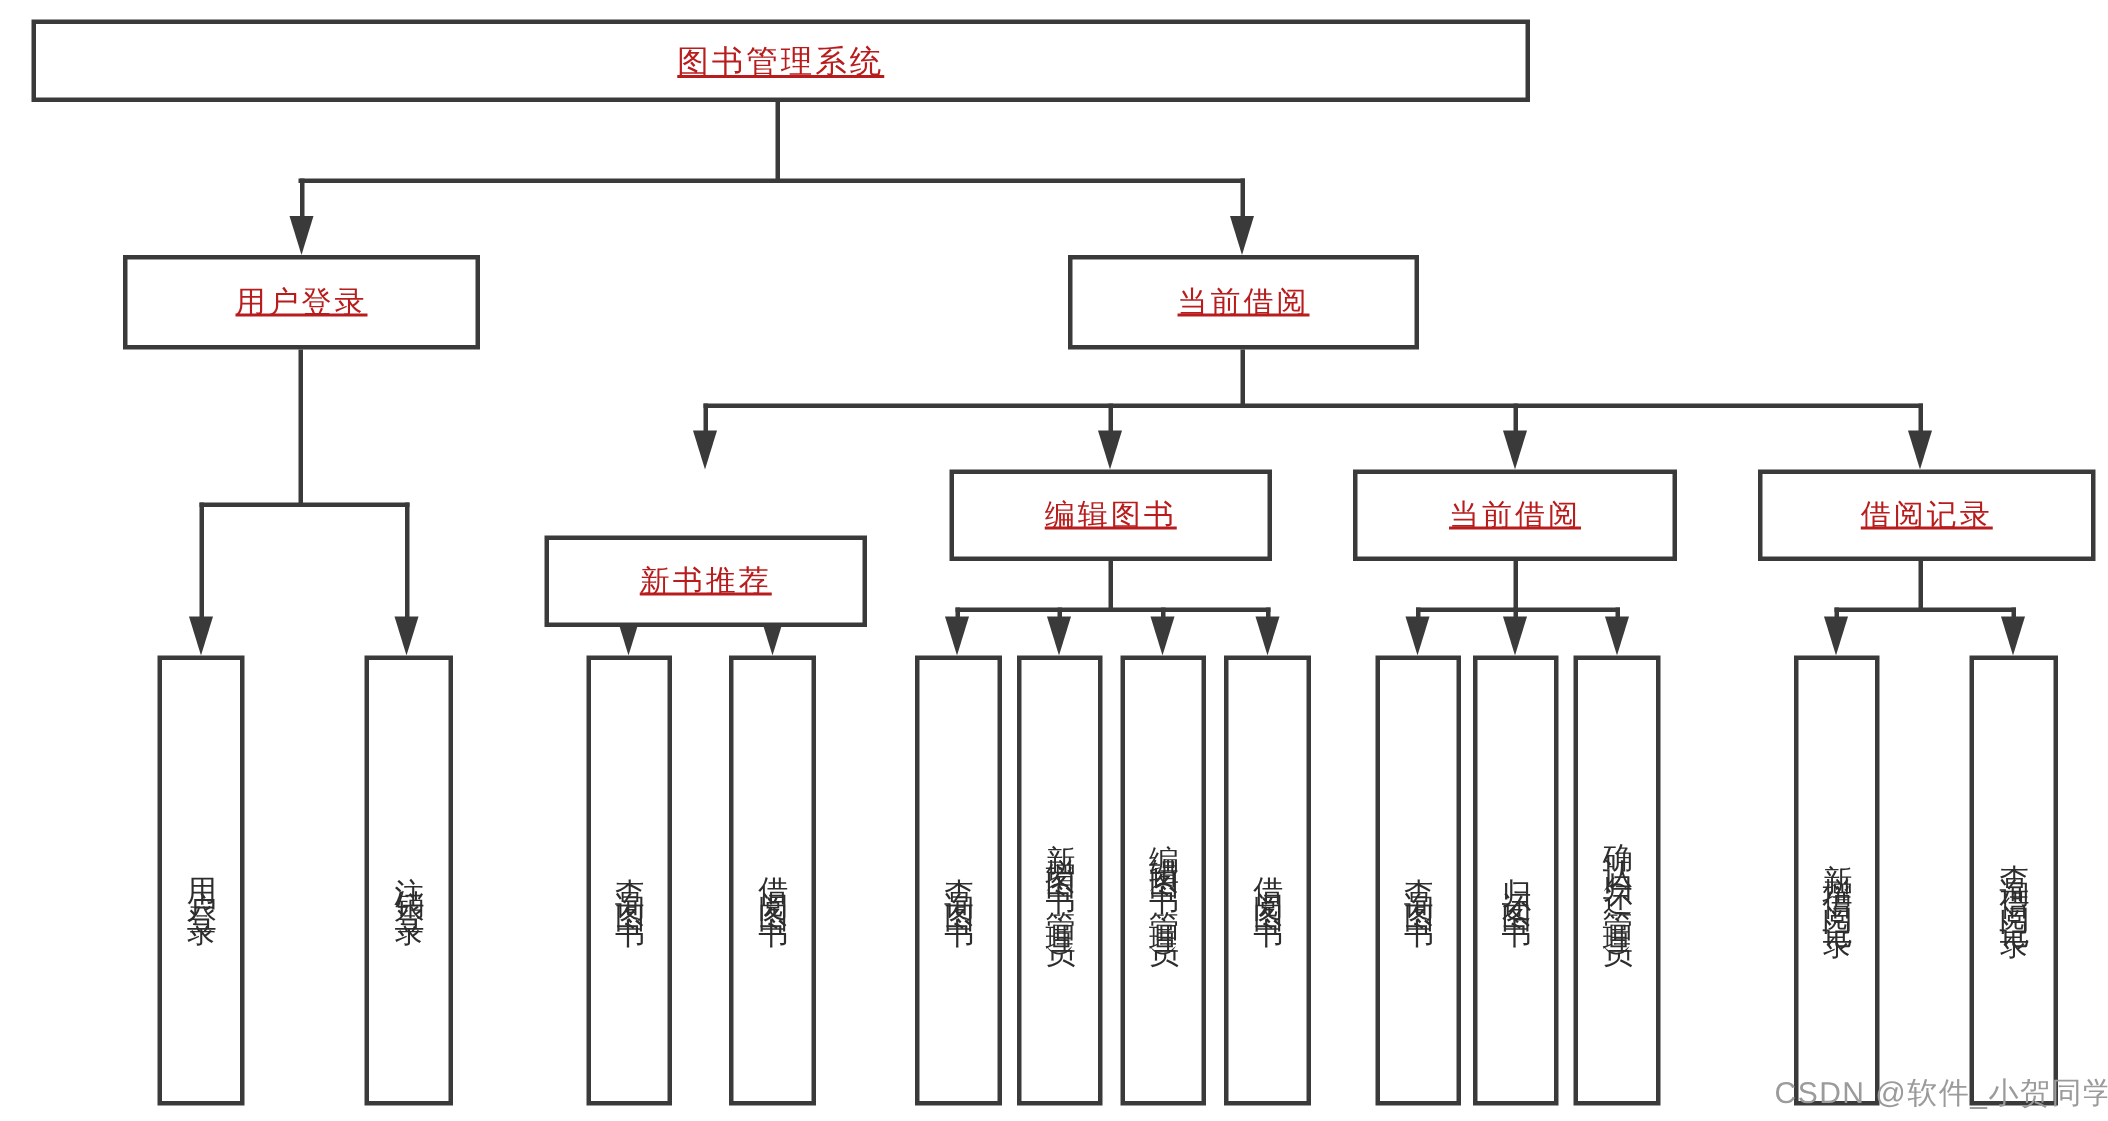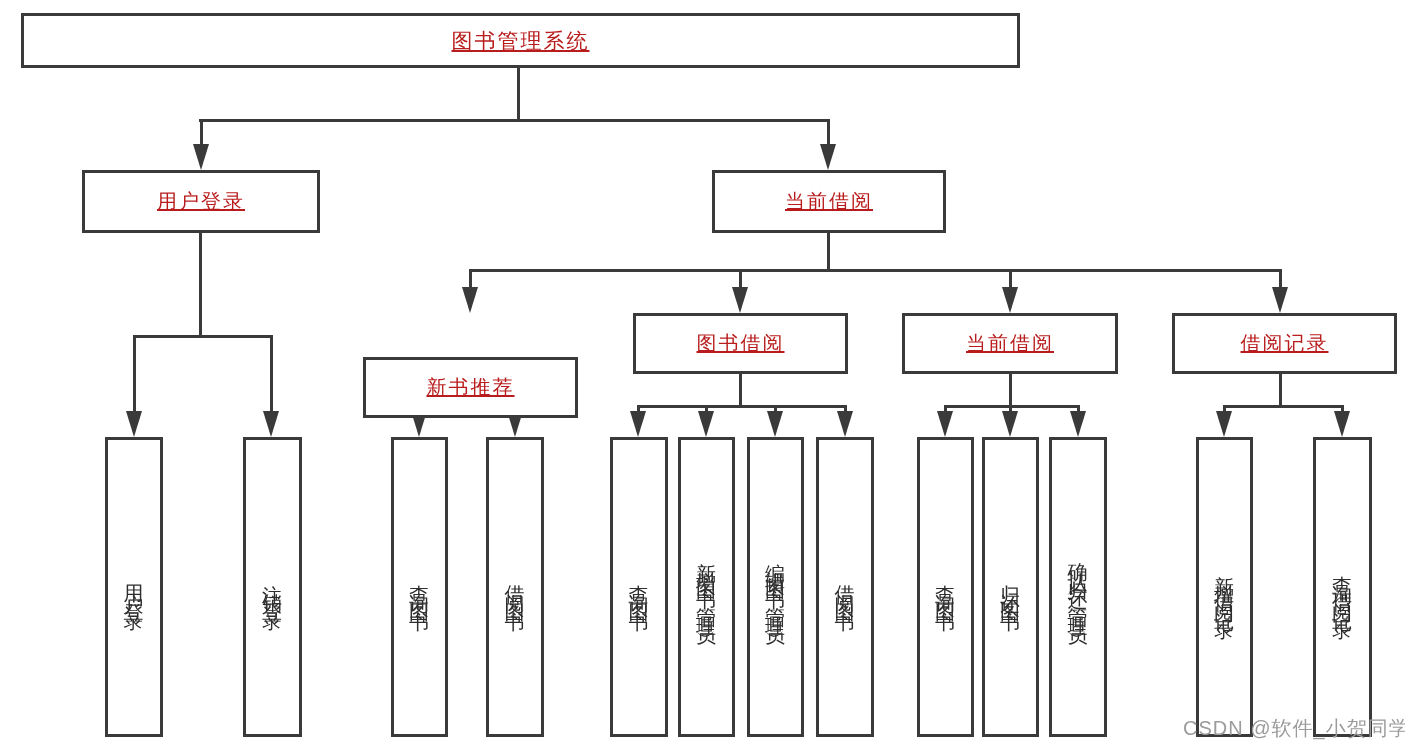--- a/index.html
+++ b/index.html
@@ -68,21 +68,21 @@
 <body>
 
 <div id="canvas">
 
   <div class="node root" style="left:21px;top:13px;width:999px;height:55px;">图书管理系统</div>
 
   <div class="node" style="left:82px;top:170px;width:238px;height:63px;">用户登录</div>
   <div class="node" style="left:712px;top:170px;width:234px;height:63px;">当前借阅</div>
 
   <div class="node" style="left:363px;top:313px;width:215px;height:61px;margin-top:44px;">新书推荐</div>
-  <div class="node" style="left:633px;top:313px;width:215px;height:61px;">图书借阅</div>
+  <div class="node" style="left:633px;top:313px;width:215px;height:61px;">编辑图书</div>
   <div class="node" style="left:1172px;top:313px;width:225px;height:61px;">借阅记录</div>
   <div class="node" style="left:902px;top:313px;width:216px;height:61px;">当前借阅</div>
 
   <div class="leaf" style="left:105px;width:58px;">
     <span>用户登录</span>
     </div>
   <div class="leaf" style="left:243px;width:59px;">
     <span>注销登录</span>
     </div>
 

